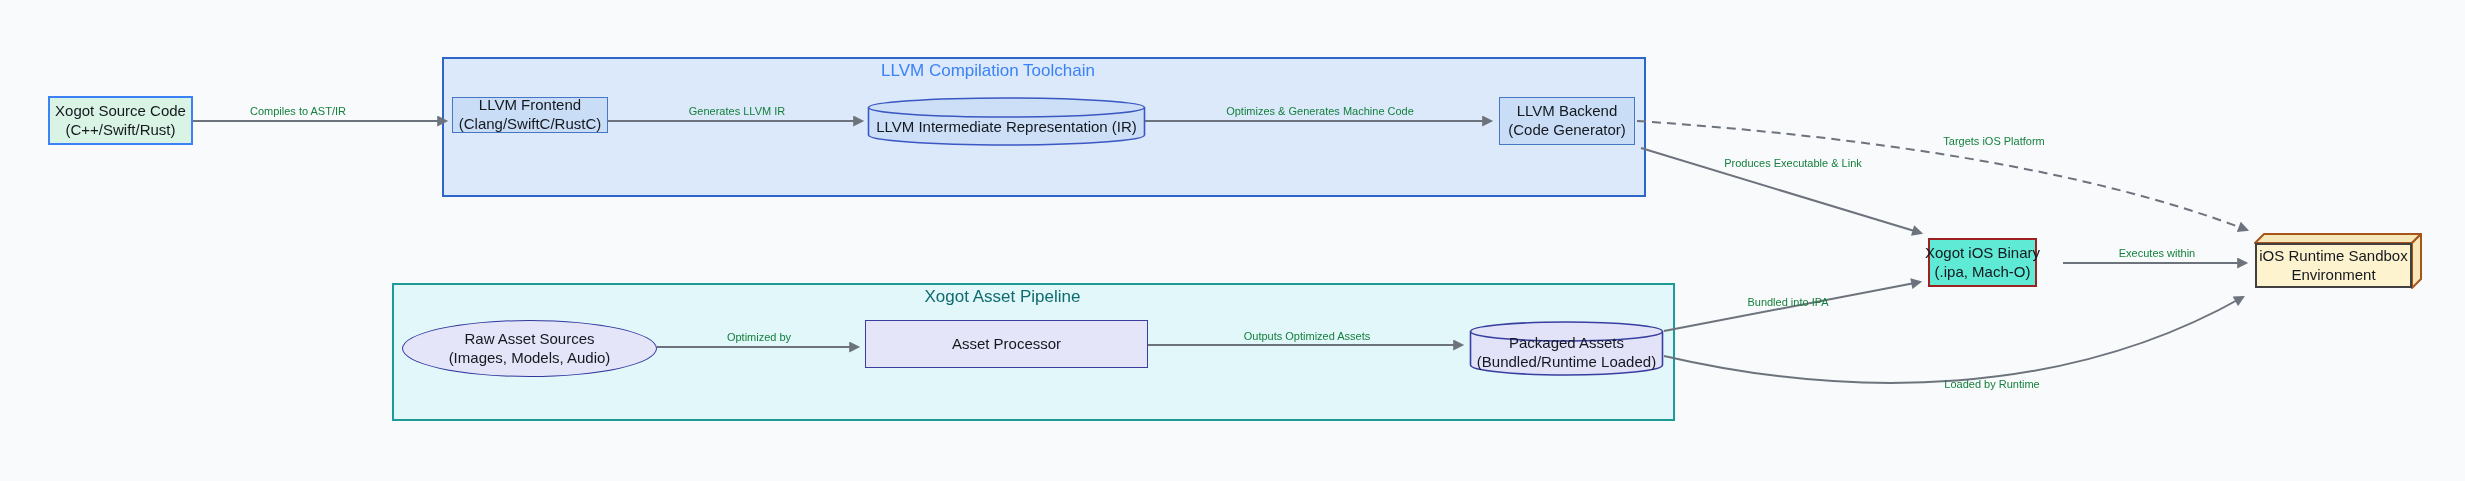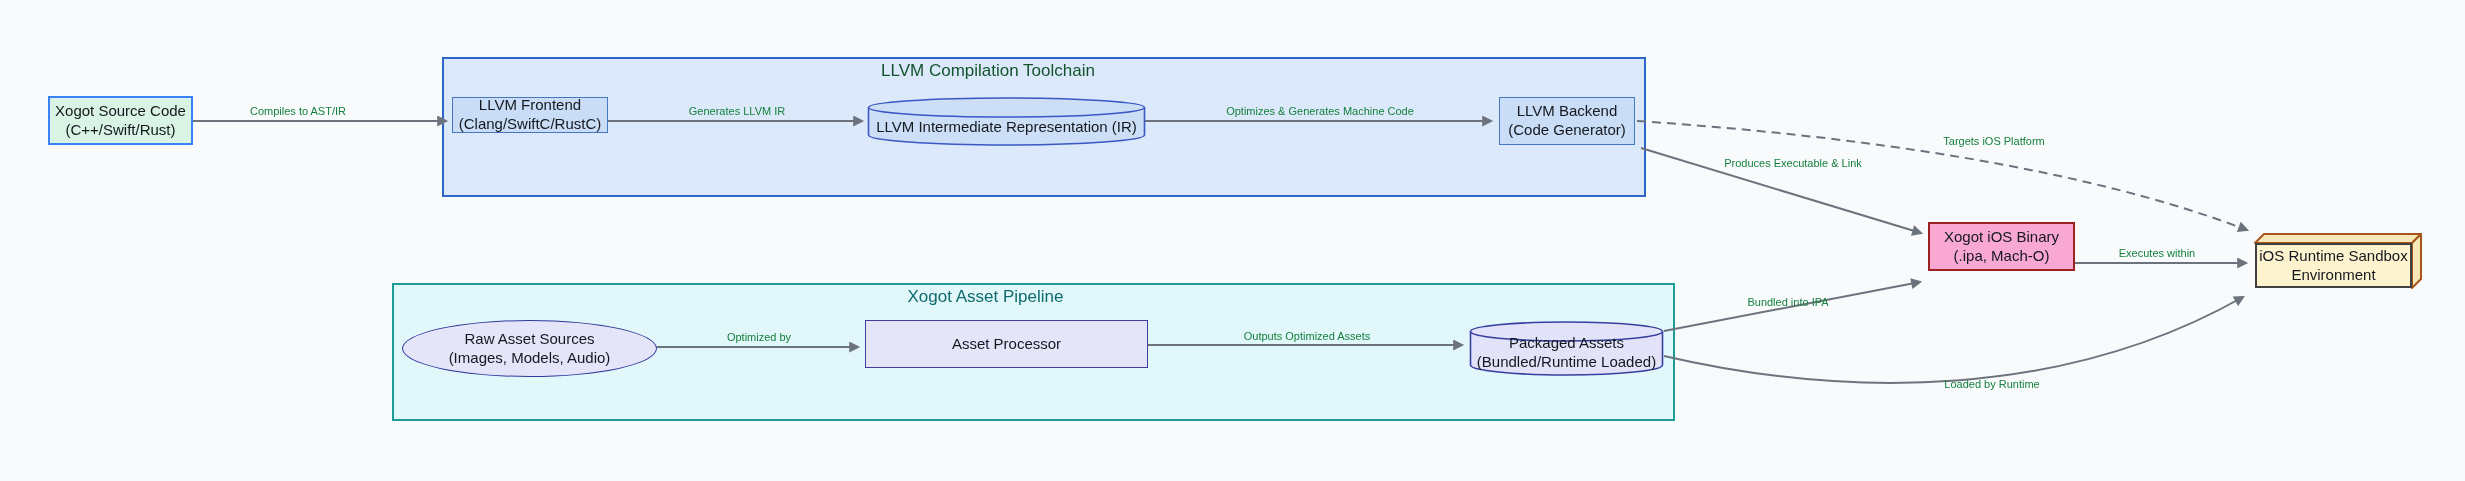--- a/index.html
+++ b/index.html
@@ -28,22 +28,22 @@
     left: 392px; top: 283px; width: 1283px; height: 138px;
     background: #e1f7f9;
     border: 2.5px solid #1d9b96;
   }
   .container-title {
     position: absolute;
     text-align: center;
     font-size: 17px;
     white-space: nowrap;
   }
-  .container-title.llvm { left: 442px; top: 61px; width: 1092px; color: #14532d; }
-  .container-title.asset { left: 392px; top: 287px; width: 1187px; color: #0e6b6e; }
+  .container-title.llvm { left: 442px; top: 61px; width: 1092px; color: #3b82f6; }
+  .container-title.asset { left: 392px; top: 287px; width: 1187px; color: #0e6b6e; padding-left: 17px; }
 
   svg.layer {
     position: absolute;
     left: 0; top: 0;
     pointer-events: none;
   }
 
   .node {
     position: absolute;
     box-sizing: border-box;
@@ -55,21 +55,21 @@
     font-size: 15px;
     line-height: 1.26;
     color: #15181f;
     white-space: nowrap;
   }
   .node.source   { left: 48px;   top: 96px;  width: 145px; height: 49px; background: #d9f4e4; border: 2px solid #3b82f6; }
   .node.frontend { left: 452px;  top: 97px;  width: 156px; height: 36px; background: #c9def6; border: 1.6px solid #4677c2; }
   .node.backend  { left: 1499px; top: 97px;  width: 136px; height: 48px; background: #c9def6; border: 1.6px solid #4677c2; }
   .node.processor{ left: 865px;  top: 320px; width: 283px; height: 48px; background: #e5e5f9; border: 1.6px solid #3d3da0; }
   .node.raw      { left: 402px;  top: 320px; width: 255px; height: 57px; background: #e5e5f9; border: 1.6px solid #30389d; border-radius: 50%; }
-  .node.binary   { left: 1928px; top: 222px; width: 147px; height: 49px; background: #f9a8d4; border: 2px solid #9c2121; }
+  .node.binary   { left: 1928px; top: 238px; width: 109px; height: 49px; background: #5eead4; border: 2px solid #9c2121; }
   .node.sandbox  { left: 2255px; top: 243px; width: 157px; height: 45px; background: #fdf3cf; border: 2px solid #404040; }
   .node.overlay  { background: transparent; border: none; }
   .node.ir-text       { left: 868px;  top: 104px; width: 277px; height: 46px; }
   .node.packaged-text { left: 1470px; top: 330px; width: 193px; height: 46px; }
 
   .edge-label {
     position: absolute;
     transform: translate(-50%, -50%);
     font-size: 11px;
     color: #15803d;

